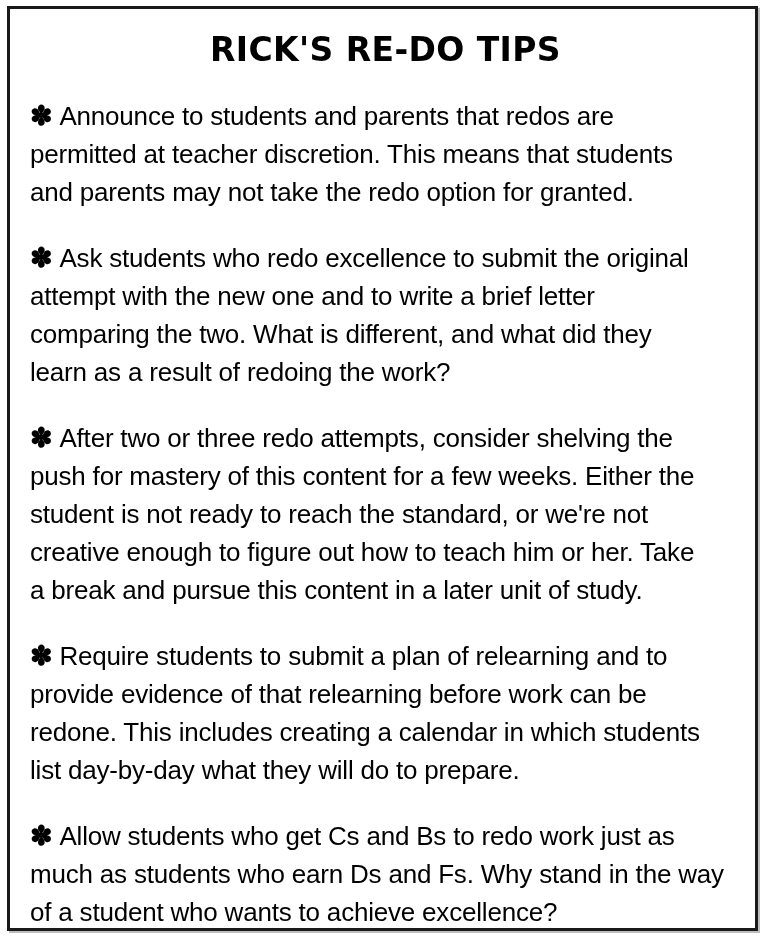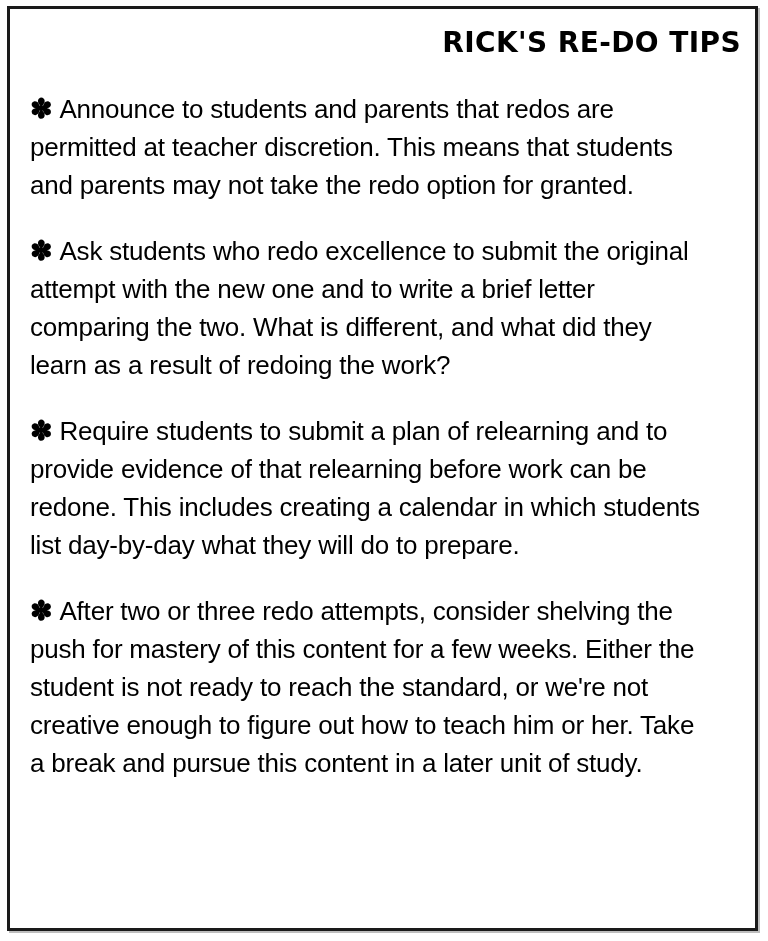--- a/index.html
+++ b/index.html
@@ -23,23 +23,23 @@
     top: 6px;
     width: 751px;
     height: 925px;
     border: 3px solid #1a1a1a;
     box-shadow: 2px 2px 0 rgba(110,110,110,0.45);
     background: #ffffff;
     padding: 20px 14px 12px 20px;
     overflow: hidden;
   }
   .card-title {
-    margin: 0 0 33px 0;
-    text-align: right;
-    font-size: 28px;
+    margin: 7px 0 33px 0;
+    text-align: center;
+    font-size: 33px;
     line-height: 28px;
     font-weight: bold;
     letter-spacing: 0.4px;
     color: #000000;
     font-family: "DejaVu Sans", "Liberation Sans", sans-serif;
   }
   .tip {
     margin: 8px 0 28px 0;
     font-size: 26px;
     line-height: 38px;
@@ -73,29 +73,34 @@
     </p>
 
     <p class="tip">
       <span class="bullet">✽</span><span class="tip-text">Ask students who redo excellence to submit the original
 attempt with the new one and to write a brief letter
 comparing the two. What is different, and what did they
 learn as a result of redoing the work?</span>
     </p>
 
     <p class="tip">
+      <span class="bullet">✽</span><span class="tip-text">After two or three redo attempts, consider shelving the
+push for mastery of this content for a few weeks. Either the
+student is not ready to reach the standard, or we're not
+creative enough to figure out how to teach him or her. Take
+a break and pursue this content in a later unit of study.</span>
+    </p>
+
+    <p class="tip">
       <span class="bullet">✽</span><span class="tip-text">Require students to submit a plan of relearning and to
 provide evidence of that relearning before work can be
 redone. This includes creating a calendar in which students
 list day-by-day what they will do to prepare.</span>
     </p>
 
     <p class="tip">
-      <span class="bullet">✽</span><span class="tip-text">After two or three redo attempts, consider shelving the
-push for mastery of this content for a few weeks. Either the
-student is not ready to reach the standard, or we're not
-creative enough to figure out how to teach him or her. Take
-a break and pursue this content in a later unit of study.</span>
+      <span class="bullet">✽</span><span class="tip-text">Allow students who get Cs and Bs to redo work just as
+much as students who earn Ds and Fs. Why stand in the way
+of a student who wants to achieve excellence?</span>
     </p>
-
 
   </div>
 </div>
 
 </body></html>

